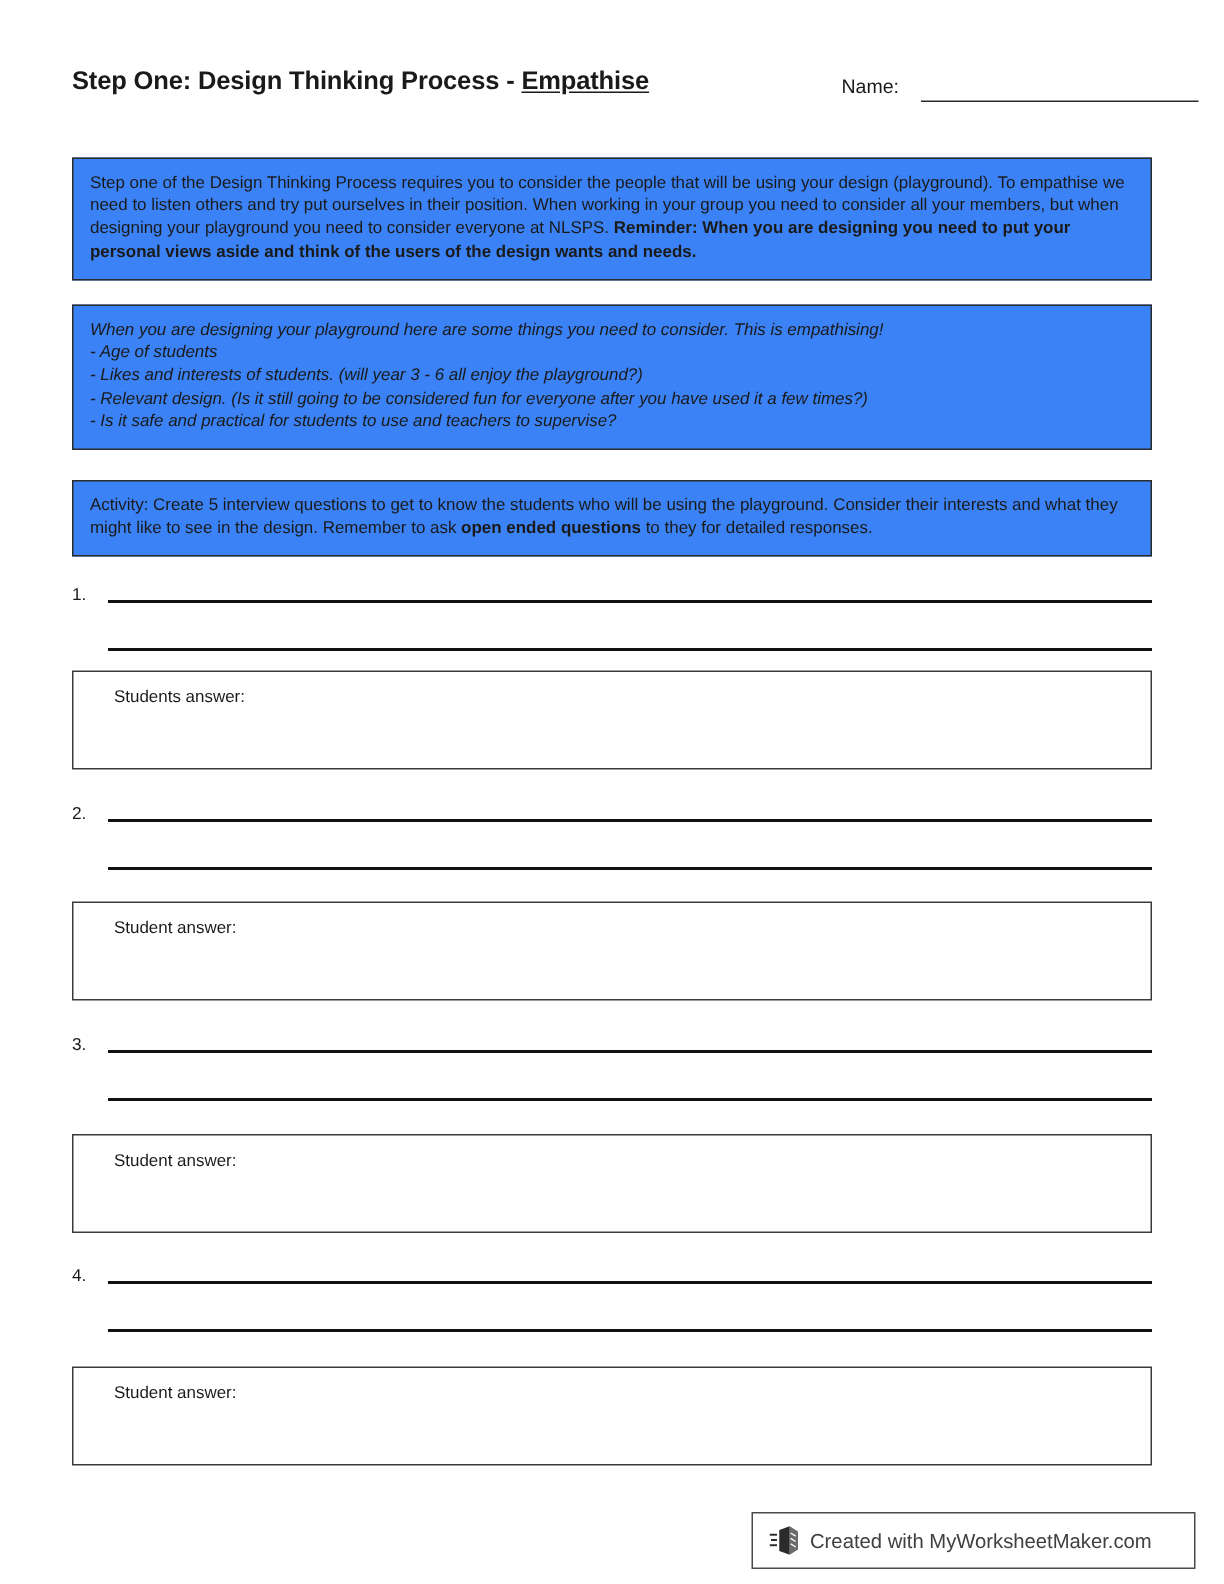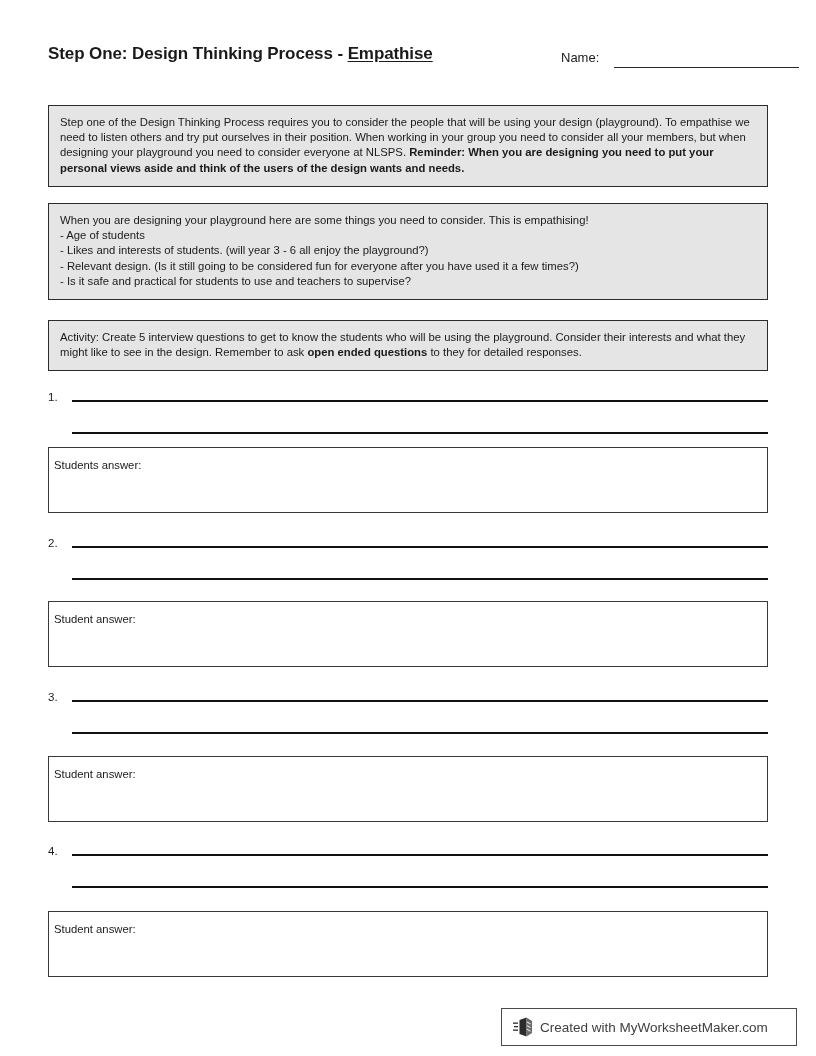--- a/index.html
+++ b/index.html
@@ -72,35 +72,35 @@
     border-bottom: 1.4px solid #2a2a2a;
   }
 
   
   .info-box {
     position: absolute;
     left: 48px;
     width: 720px;
     box-sizing: border-box;
     border: 1.3px solid #2b2b2b;
-    background: #e5e5e5;
+    background: #3b82f6;
     padding: 9px 11px 10px 11px;
     font-size: 11.3px;
     line-height: 15.2px;
     color: #1a1a1a;
   }
   .info-box p {
     margin: 0;
   }
   .info-box .bold {
     font-weight: bold;
   }
 
   #intro-box { top: 105px; min-height: 75px; }
-  #consider-box { top: 203px; min-height: 94px; }
+  #consider-box { top: 203px; min-height: 94px; font-style: italic; }
   #activity-box { top: 320px; min-height: 46px; }
 
   .bullet-line {
     margin: 0;
     white-space: nowrap;
   }
 
   
   .question-block {
     position: absolute;
@@ -126,21 +126,21 @@
   .write-line.line-b { top: 41px; }
 
   .answer-box {
     position: absolute;
     left: 48px;
     width: 720px;
     height: 66px;
     box-sizing: border-box;
     border: 1.3px solid #3a3a3a;
     background: #ffffff;
-    padding: 10px 5px;
+    padding: 10px 27px;
     font-size: 11.3px;
     line-height: 15px;
     color: #1a1a1a;
   }
 
   
   .footer-badge {
     position: absolute;
     left: 501px;
     top: 1008px;

